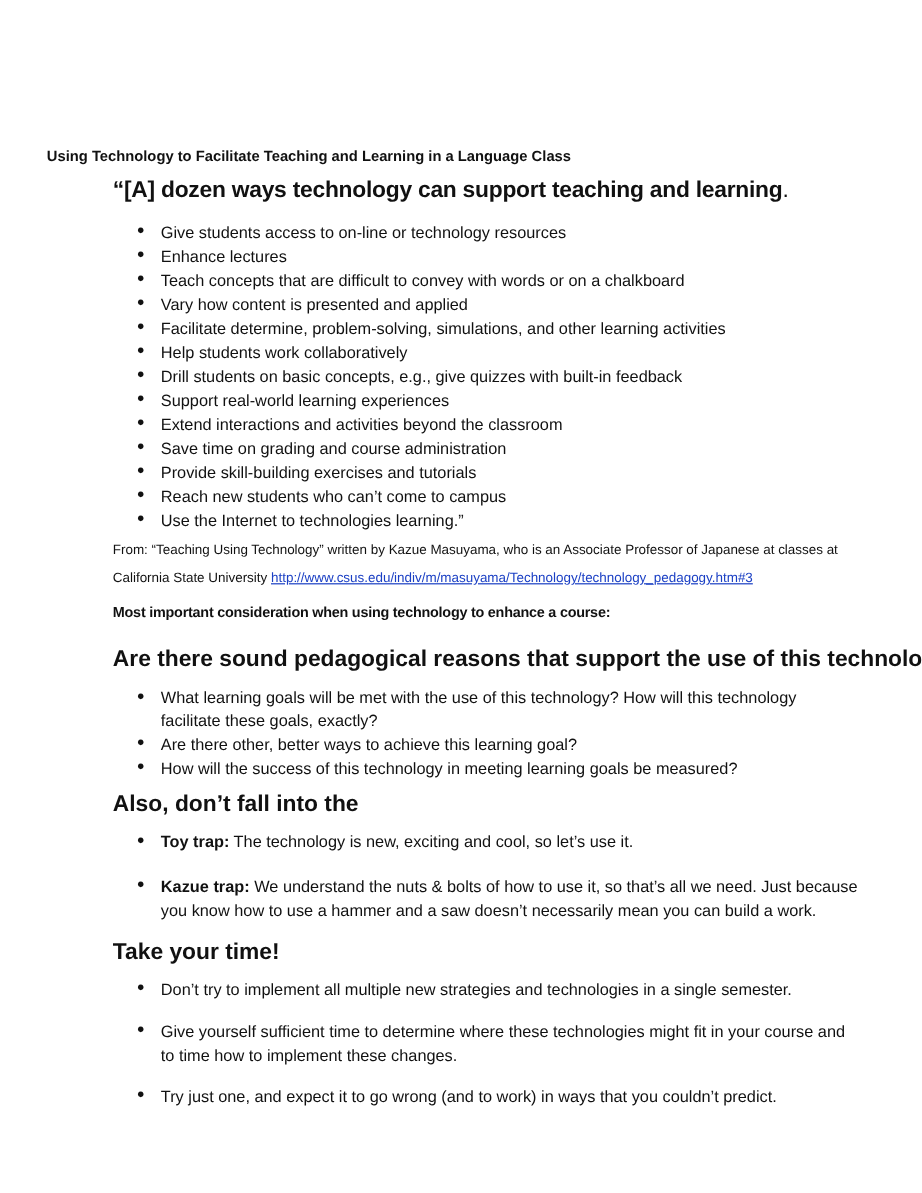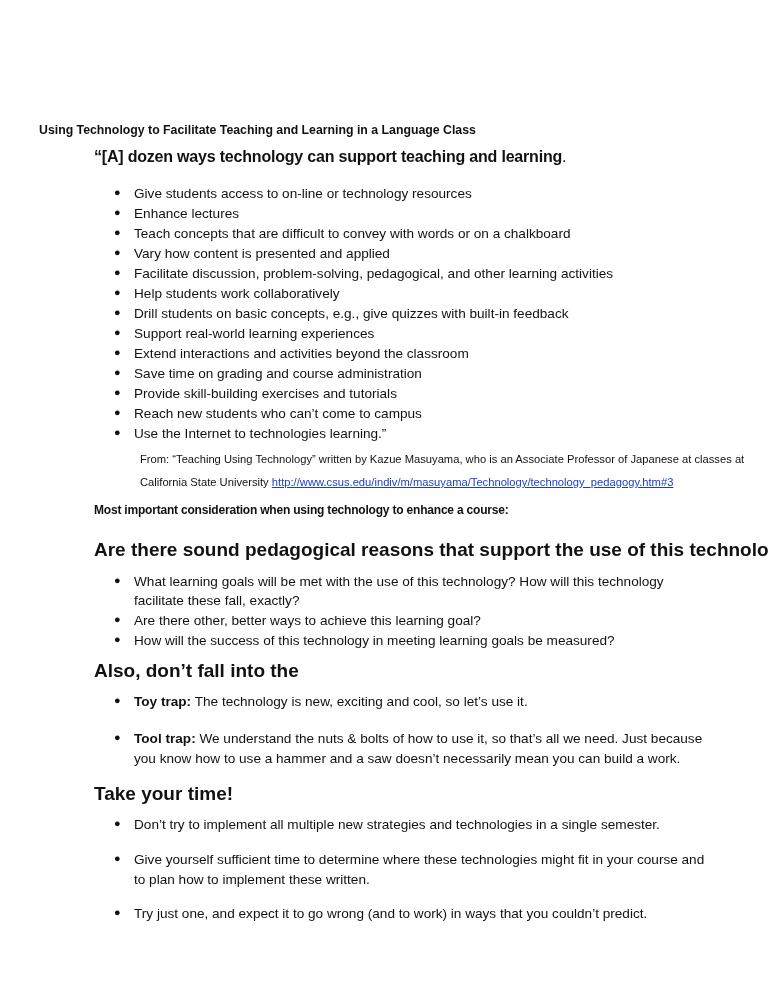--- a/index.html
+++ b/index.html
@@ -1,25 +1,25 @@
 <!DOCTYPE html>
 <html><head>
 <meta charset="utf-8">
 <style>
   html, body { margin:0; padding:0; background:#fff; }
   body { width:768px; height:994px; overflow:hidden; position:relative;
          font-family:"Liberation Sans", sans-serif; color:#111; }
   .abs { position:absolute; white-space:nowrap; }
   .title { left:0; width:760px; text-align:left; top:123px; font-size:12.3px; font-weight:bold;margin-left:39px; }
-  .h1 { left:94px; top:148px; font-size:16px; font-weight:bold; letter-spacing:-0.2px; }
+  .h1 { left:94px; top:148px; font-size:19px; font-weight:bold; letter-spacing:-0.2px; }
   .h1 .period { font-weight:normal; }
   .li { left:0; font-size:13.6px; }
   .bullet { position:absolute; left:114px; font-size:11px; }
   .li-text { position:absolute; left:134px; }
-  .small { left:94px; font-size:11.2px;margin-left:46px; }
+  .small { left:94px; font-size:11.2px; }
   .link { color:#1a3fc4; text-decoration:underline; }
   .h2 { left:94px; top:503px; font-size:12px; font-weight:bold; letter-spacing:-0.2px;text-align:center; }
   .bold { left:94px; font-size:19px; font-weight:bold; }
 </style>
 </head>
 <body>
 
 <div class="abs title">Using Technology to Facilitate Teaching and Learning in a Language Class</div>
 
 <div class="abs h1"><span>“[A] dozen ways technology can support teaching and learning</span><span class="period">.</span></div>
@@ -36,21 +36,21 @@
   <div class="abs li" style="top:226px;">
       <span class="bullet">●</span>
       <span class="li-text">Teach concepts that are difficult to convey with words or on a chalkboard</span>
     </div>
   <div class="abs li" style="top:246px;">
       <span class="bullet">●</span>
       <span class="li-text">Vary how content is presented and applied</span>
     </div>
   <div class="abs li" style="top:266px;">
       <span class="bullet">●</span>
-      <span class="li-text">Facilitate discussion, problem-solving, pedagogical, and other learning activities</span>
+      <span class="li-text">Facilitate determine, problem-solving, simulations, and other learning activities</span>
     </div>
   <div class="abs li" style="top:286px;">
       <span class="bullet">●</span>
       <span class="li-text">Help students work collaboratively</span>
     </div>
   <div class="abs li" style="top:306px;">
       <span class="bullet">●</span>
       <span class="li-text">Drill students on basic concepts, e.g., give quizzes with built-in feedback</span>
     </div>
   <div class="abs li" style="top:326px;">
@@ -85,59 +85,59 @@
 <div class="abs h2">Most important consideration when using technology to enhance a course:</div>
 
 <div class="abs bold" style="top:539px;">Are there sound pedagogical reasons that support the use of this technology?</div>
 
 <div>
   <div class="abs li" style="top:574px;">
       <span class="bullet">●</span>
       <span class="li-text">What learning goals will be met with the use of this technology? How will this technology</span>
     </div>
   <div class="abs li" style="top:593px;">
-      <span class="li-text">facilitate these fall, exactly?</span>
+      <span class="li-text">facilitate these goals, exactly?</span>
     </div>
   <div class="abs li" style="top:613px;">
       <span class="bullet">●</span>
       <span class="li-text">Are there other, better ways to achieve this learning goal?</span>
     </div>
   <div class="abs li" style="top:633px;">
       <span class="bullet">●</span>
       <span class="li-text">How will the success of this technology in meeting learning goals be measured?</span>
     </div>
 </div>
 
 <div class="abs bold" style="top:660px;">Also, don’t fall into the</div>
 
 <div>
   <div class="abs li" style="top:694px;">
       <span class="bullet">●</span>
       <span class="li-text"><b>Toy trap:</b><span> The technology is new, exciting and cool, so let’s use it.</span></span>
     </div>
   <div class="abs li" style="top:731px;">
       <span class="bullet">●</span>
-      <span class="li-text"><b>Tool trap:</b><span> We understand the nuts &amp; bolts of how to use it, so that’s all we need.  Just because</span></span>
+      <span class="li-text"><b>Kazue trap:</b><span> We understand the nuts &amp; bolts of how to use it, so that’s all we need.  Just because</span></span>
     </div>
   <div class="abs li" style="top:751px;">
       <span class="li-text">you know how to use a hammer and a saw doesn’t necessarily mean you can build a work.</span>
     </div>
 </div>
 
 <div class="abs bold" style="top:783px;">Take your time!</div>
 
 <div>
   <div class="abs li" style="top:817px;">
       <span class="bullet">●</span>
       <span class="li-text">Don’t try to implement all multiple new strategies and technologies in a single semester.</span>
     </div>
   <div class="abs li" style="top:852px;">
       <span class="bullet">●</span>
       <span class="li-text">Give yourself sufficient time to determine where these technologies might fit in your course and</span>
     </div>
   <div class="abs li" style="top:872px;">
-      <span class="li-text">to plan how to implement these written.</span>
+      <span class="li-text">to time how to implement these changes.</span>
     </div>
   <div class="abs li" style="top:906px;">
       <span class="bullet">●</span>
       <span class="li-text">Try just one, and expect it to go wrong (and to work) in ways that you couldn’t predict.</span>
     </div>
 </div>
 
 </body></html>

